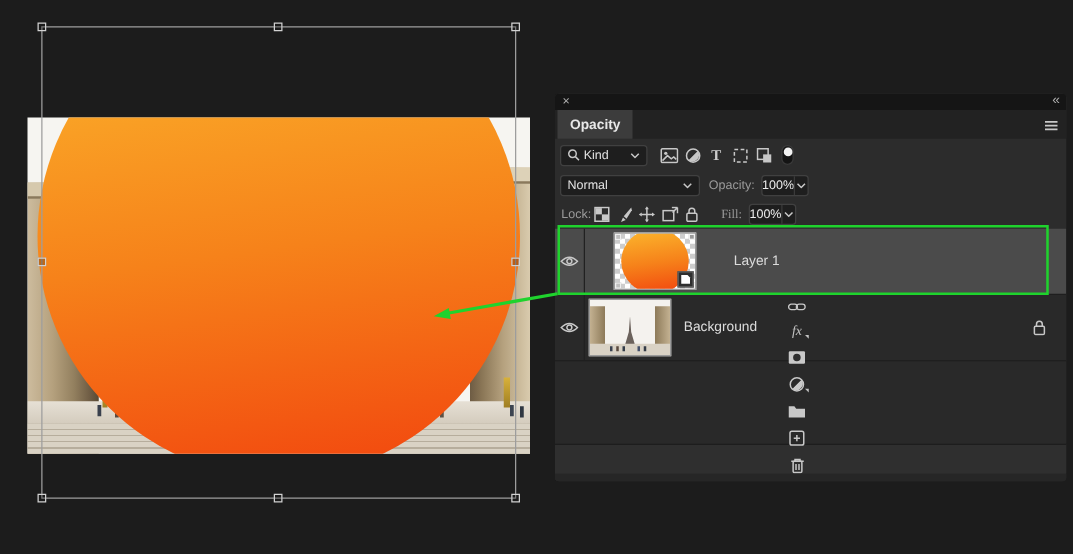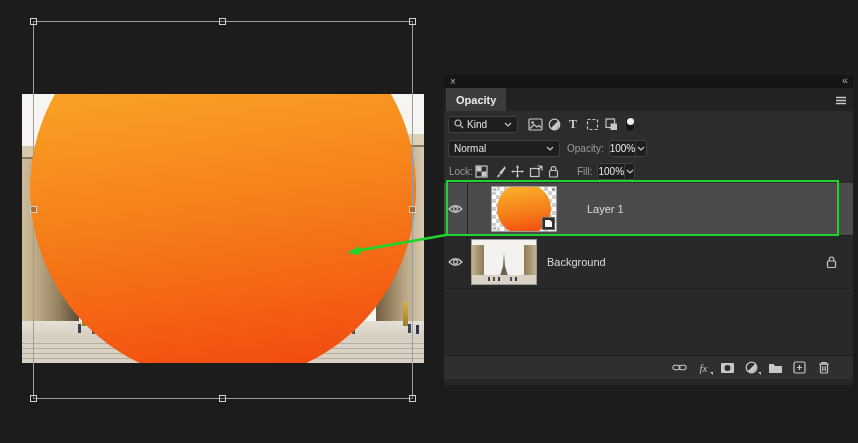--- a/index.html
+++ b/index.html
@@ -61,21 +61,21 @@
   .toggle-pill::after{content:"";position:absolute;left:1px;top:1px;width:7px;height:7px;border-radius:50%;background:#f2f2f2;}
 
   .blend-row,.lock-row{height:23px;display:flex;align-items:center;padding:0 4px;}
   .mode-select{width:112px;justify-content:space-between;}
   .dim-label{color:#9b9b9b;font-size:10px;margin-left:7px;white-space:nowrap;}
   .value-box{width:38px;height:17px;border:1px solid #404040;background:#1e1e1e;border-radius:3px;display:flex;align-items:center;margin-left:5px;}
   .value-box .val{flex:1;text-align:left;font-size:10px;color:#ededed;}
   .value-box .vchev{width:11px;border-left:1px solid #3a3a3a;display:flex;justify-content:center;align-items:center;height:100%;}
   .licon{width:18px;display:flex;justify-content:center;}
   .licon:first-of-type{margin-left:2px;}
-  .fill-label{margin-left:14px;}
+  .fill-label{margin-left:14px;font-family:Liberation Serif, serif;}
 
   .layers-list{position:relative;background:#292929;height:172px;}
   .layer-row{height:53px;display:flex;align-items:center;border-bottom:1px solid #1f1f1f;position:relative;}
   .layer-row.selected{background:var(--selected-row);gap:20px;}
   .eye-cell{width:24px;height:100%;display:flex;align-items:center;justify-content:center;border-right:1px solid #212121;flex:none;}
   .thumb{width:66px;height:46px;margin-left:3px;position:relative;overflow:hidden;border:1px solid #9a9a9a;background:#fff;flex:none;}
   .checker{background-image:conic-gradient(#cdcdcd 25%,#ffffff 0 50%,#cdcdcd 0 75%,#ffffff 0);background-size:8px 8px;}
   .thumb-circle{position:absolute;left:5px;top:-4px;width:54px;height:52px;border-radius:50%;
     background:linear-gradient(172deg,var(--circle-top) 8%,var(--circle-mid) 52%,var(--circle-bottom) 95%);}
   .cm{position:absolute;width:5px;height:5px;border:1px solid #f0f0f0;background:rgba(0,0,0,.25);}
@@ -86,21 +86,21 @@
   .bt-col-r{position:absolute;right:0;top:5px;width:12px;height:41px;background:linear-gradient(270deg,#c3b191,#8d7a59);}
   .bt-tower{position:absolute;left:28px;top:13px;width:8px;height:23px;background:#6b625c;
     clip-path:polygon(50% 0,62% 55%,100% 100%,0 100%,38% 55%);}
   .bt-ground{position:absolute;bottom:0;left:0;width:100%;height:9px;background:#d9d2c5;}
   .bt-people{position:absolute;left:16px;bottom:3px;width:2px;height:4px;background:#3a4250;
     box-shadow:5px 0 #5a4a3f,10px 0 #333c49,22px 0 #44506b,27px 0 #333a46;}
   .layer-name{margin-left:10px;font-size:11px;color:#dcdcdc;}
   .row-lock{position:absolute;right:16px;top:50%;transform:translateY(-50%);}
 
   .panel-toolbar{position:absolute;left:0;right:0;bottom:6px;height:24px;background:#2f2f2f;border-top:1px solid #1d1d1d;
-    display:flex;align-items:center;justify-content:flex-end;padding-right:22px;gap:9px;}
+    display:flex;align-items:center;justify-content:flex-end;padding-right:22px;gap:9px;flex-direction:column;}
   .tb-btn{width:15px;height:15px;display:flex;align-items:center;justify-content:center;position:relative;}
   .fx-label{font-style:italic;font-size:11px;color:#c3c3c3;font-family:"Liberation Serif","DejaVu Serif",serif;}
   .tri{position:absolute;right:-2px;bottom:0;width:0;height:0;border-left:3px solid transparent;border-top:3px solid #c3c3c3;}
   .panel-footstrip{position:absolute;bottom:0;left:0;right:0;height:6px;background:#262626;}
 
   
   .hl-rect{position:absolute;left:446px;top:180px;width:393px;height:56px;border:2px solid var(--accent-green);z-index:20;pointer-events:none;}
   .arrow-svg{position:absolute;left:0;top:0;width:858px;height:443px;z-index:21;pointer-events:none;}
   .arrow-line{stroke:var(--accent-green);stroke-width:2.6;}
   .arrow-head{fill:var(--accent-green);}

